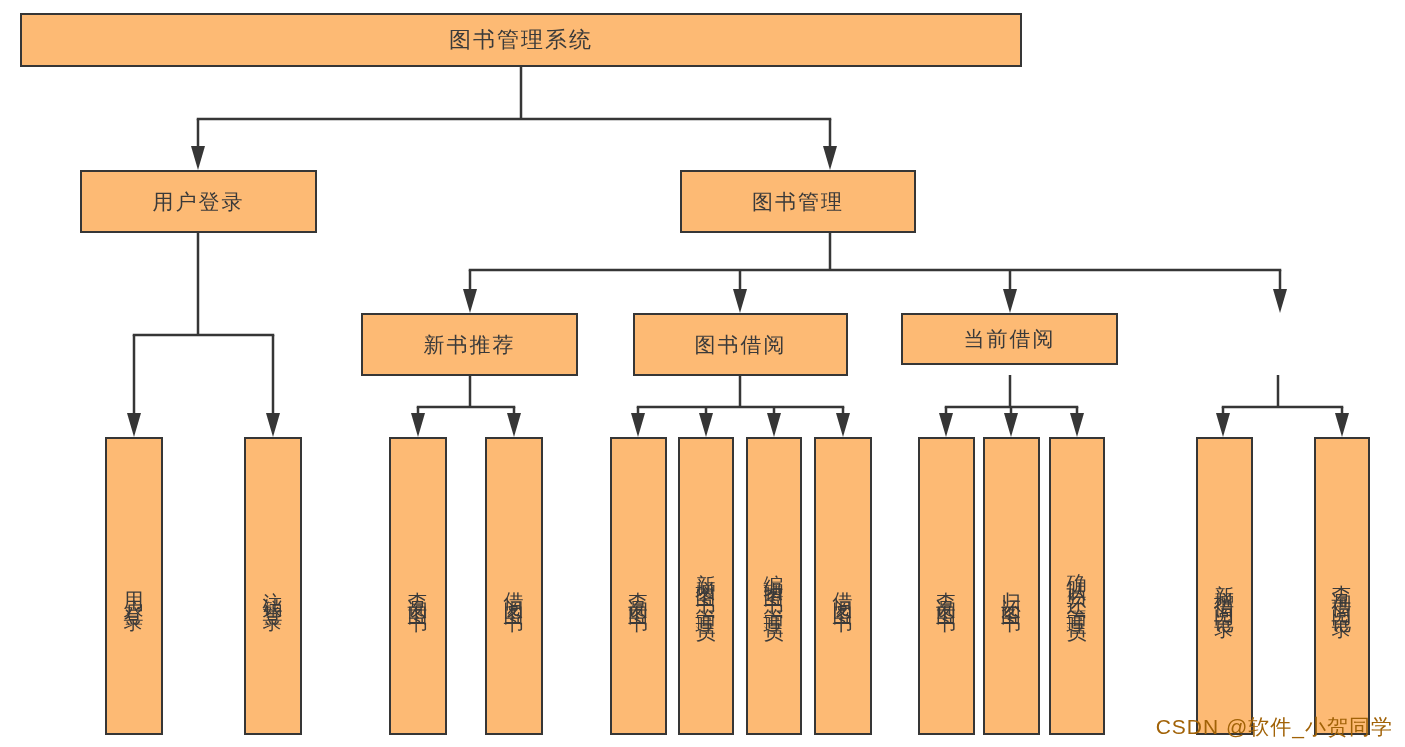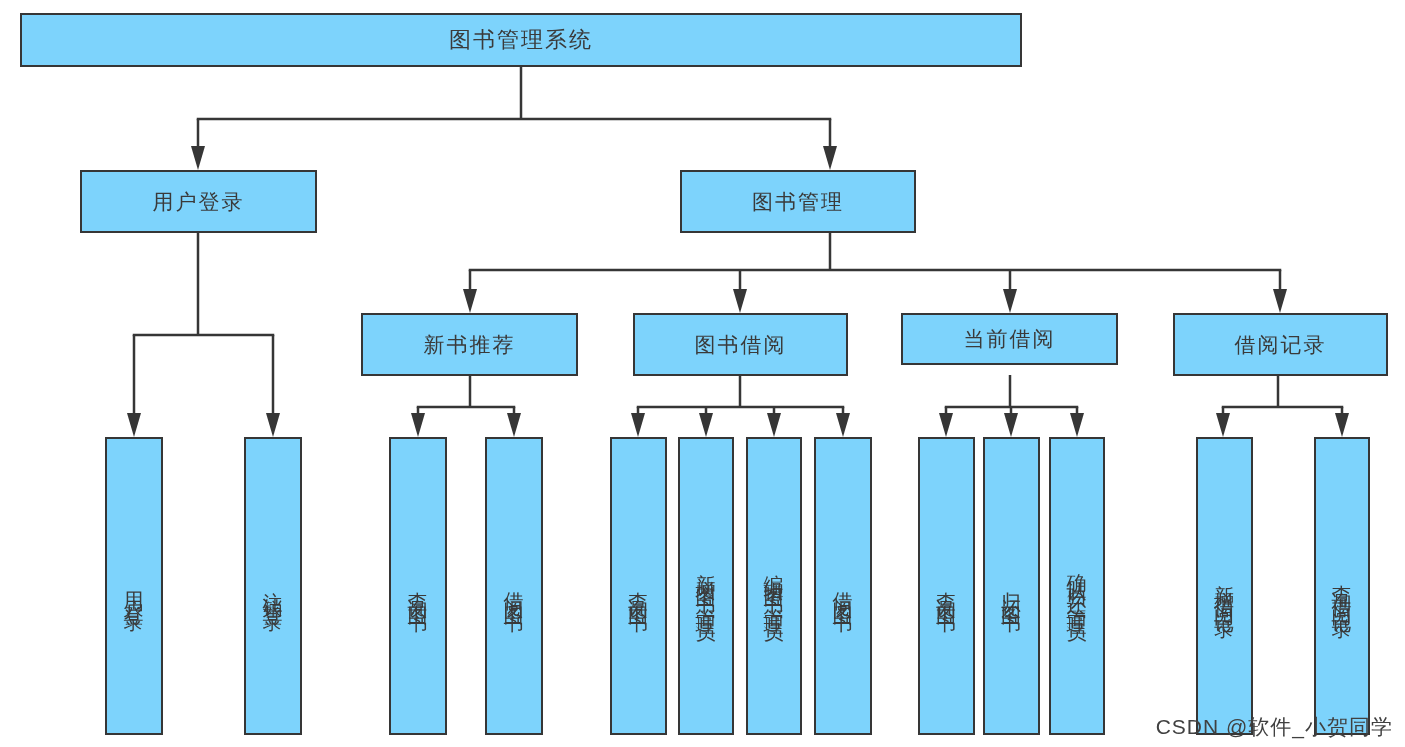--- a/index.html
+++ b/index.html
@@ -13,21 +13,21 @@
   }
   .wires {
     position: absolute;
     left: 0; top: 0;
     z-index: 0;
   }
   .node {
     position: absolute;
     box-sizing: border-box;
     border: 2px solid #363636;
-    background: #7dd3fc;
+    background: #fdba74;
     color: #3a3a3a;
     display: flex;
     align-items: center;
     justify-content: center;
     z-index: 1;
     text-align: center;
   }
   .root-node { font-size: 22px; letter-spacing: 2px; }
   .branch-node { font-size: 21px; letter-spacing: 2px; }
   .leaf-node {
@@ -35,21 +35,21 @@
     text-orientation: mixed;
     font-size: 20px;
     letter-spacing: 7px;
     line-height: 1;
     padding-top: 7px;
   }
   .watermark {
     position: absolute;
     right: 12px;
     bottom: 6px;
-    color: #404040;
+    color: #a16207;
     font-size: 21px;
     letter-spacing: 1px;
     z-index: 2;
     white-space: nowrap;
   }
 </style>
 </head>
 <body>
 
 <div class="stage">
@@ -120,21 +120,20 @@
   </svg>
 
   <div class="node root-node" style="left:20px; top:13px; width:1002px; height:54px;">图书管理系统</div>
 
   <div class="node branch-node" style="left:80px; top:170px; width:237px; height:63px;">用户登录</div>
   <div class="node branch-node" style="left:680px; top:170px; width:236px; height:63px;">图书管理</div>
 
   <div class="node branch-node" style="left:633px; top:313px; width:215px; height:63px;">图书借阅</div>
   <div class="node branch-node" style="left:361px; top:313px; width:217px; height:63px;">新书推荐</div>
   <div class="node branch-node" style="left:901px; top:313px; width:217px; height:52px;">当前借阅</div>
-  <div class="node branch-node" style="left:1173px; top:313px; width:215px; height:63px;">借阅记录</div>
 
   <div class="node leaf-node" style="left:105px; top:437px; width:58px; height:298px;">用户登录</div>
   <div class="node leaf-node" style="left:244px; top:437px; width:58px; height:298px;">注销登录</div>
 
   <div class="node leaf-node" style="left:389px; top:437px; width:58px; height:298px;">查询图书</div>
   <div class="node leaf-node" style="left:485px; top:437px; width:58px; height:298px;">借阅图书</div>
 
   <div class="node leaf-node" style="left:610px; top:437px; width:57px; height:298px;">查询图书</div>
   <div class="node leaf-node" style="left:678px; top:437px; width:56px; height:298px;">新增图书（管理员）</div>
   <div class="node leaf-node" style="left:746px; top:437px; width:56px; height:298px;">编辑图书（管理员）</div>

